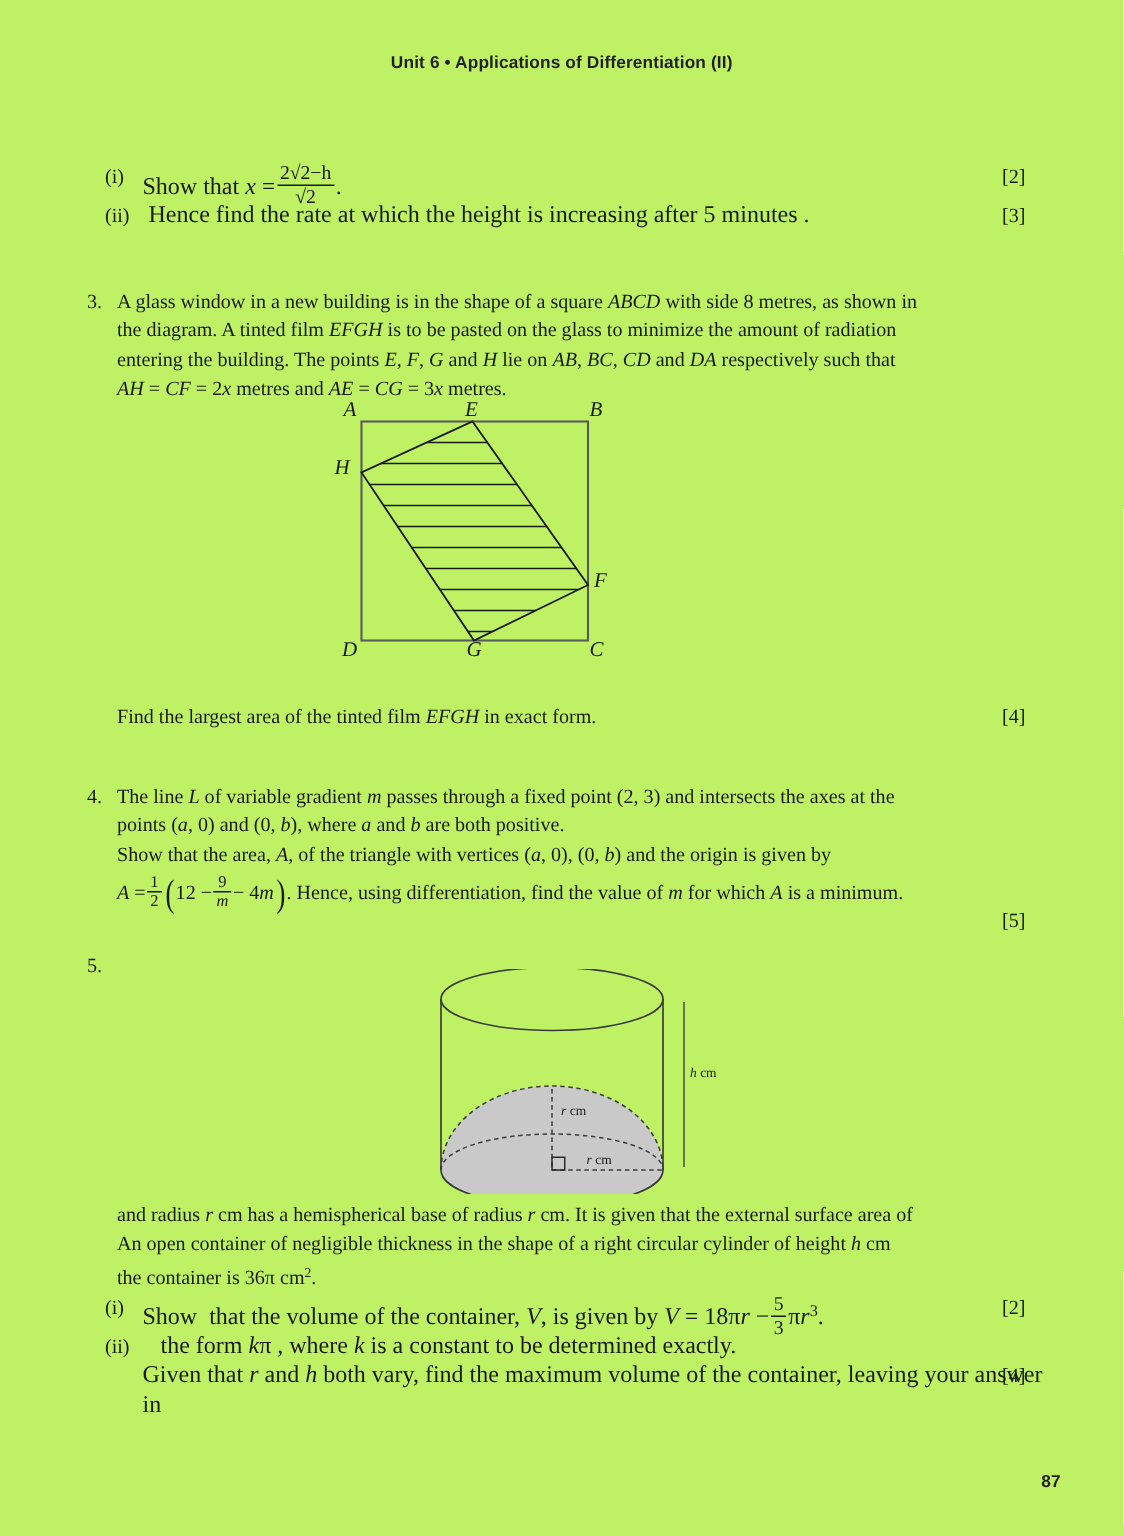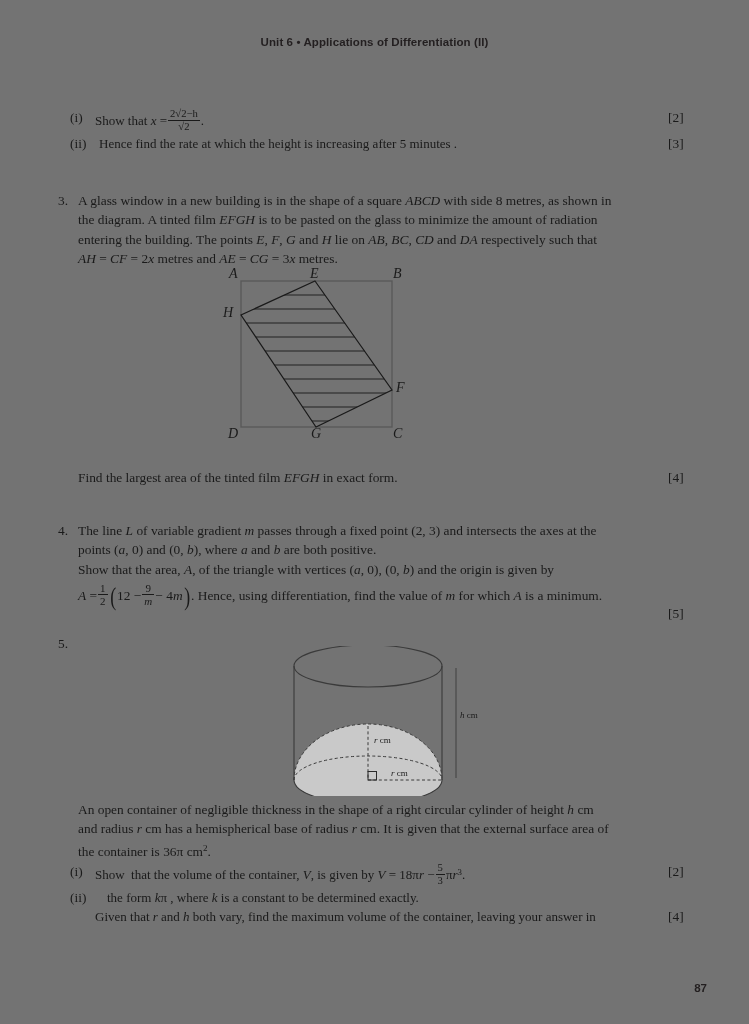--- a/index.html
+++ b/index.html
@@ -11,21 +11,21 @@
     width: 749px;
     height: 1024px;
     position: relative;
     font-family: "Liberation Serif", "DejaVu Serif", serif;
     color: #1a1a1a;
     overflow: hidden;
   }
   .page {
     position: absolute;
     inset: 0;
-    background: #737373;
+    background: #bef264;
   }
 
   
   .running-head {
     position: absolute;
     top: 36px;
     left: 0;
     width: 749px;
     text-align: center;
     font-family: "Liberation Sans", "DejaVu Sans", sans-serif;
@@ -50,21 +50,21 @@
   i, .it { font-style: italic; }
 
   .qnum {
     position: absolute;
     font-size: 13.4px;
     line-height: 19.4px;
   }
 
   .hang {
     position: absolute;
-    font-size: 13px;
+    font-size: 16px;
     line-height: 19.4px;
     font-family: Liberation Serif, serif;
   }
   .romanlabel {
     position: absolute;
     font-size: 13.4px;
     line-height: 19.4px;
   }
 
   
@@ -222,22 +222,22 @@
       <rect x="90" y="125.5" width="8.5" height="8.5" fill="none" stroke="#2a2a2a" stroke-width="1"></rect>
 
       <line x1="178" y1="22" x2="178" y2="132" stroke="#3a3a3a" stroke-width="0.9"></line>
     </svg>
     <div class="dlabel small" style="left:182px; top:64px;"><i>h</i> cm</div>
     <div class="dlabel small" style="left:96px;  top:89px;"><i>r</i> cm</div>
     <div class="dlabel small" style="left:113px; top:122px;"><i>r</i> cm</div>
   </div>
 
   <div class="block" style="left:78px; top:800px; width:630px;">
+    <div>and radius <i>r</i> cm has a hemispherical base of radius <i>r</i> cm. It is given that the external surface area of</div>
     <div>An open container of negligible thickness in the shape of a right circular cylinder of height <i>h</i> cm</div>
-    <div>and radius <i>r</i> cm has a hemispherical base of radius <i>r</i> cm. It is given that the external surface area of</div>
     <div>the container is 36π cm<span class="sup">2</span>.</div>
   </div>
 
   <div class="romanlabel" style="left:70px; top:862px;">(i)</div>
   <div class="hang" style="left:95px; top:862px; width:560px;">
     Show&nbsp; that the volume of the container, <i>V</i>, is given by <i>V</i> = 18π<i>r</i> −<span class="frac tall"><span class="num">5</span><span class="den">3</span></span>π<i>r</i><span class="sup">3</span>.
   </div>
   <div class="marks" style="left:668px; top:862px;">[2]</div>
 
   <div class="romanlabel" style="left:70px; top:888px;">(ii)</div>

